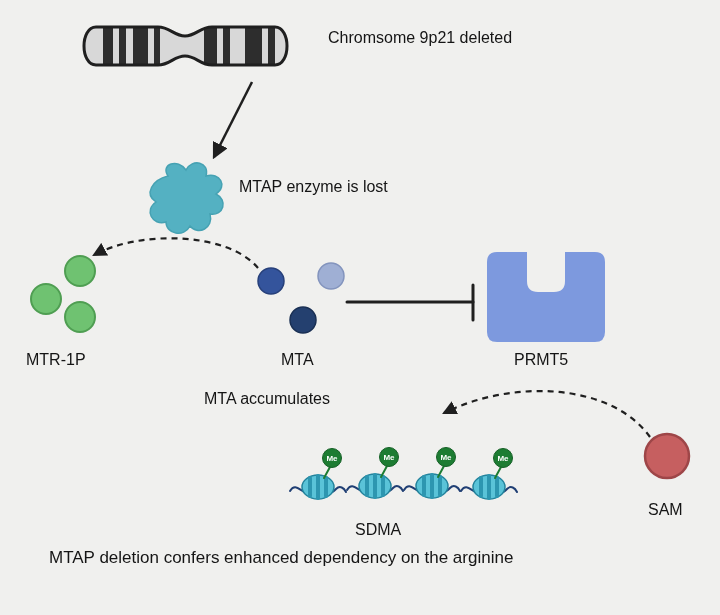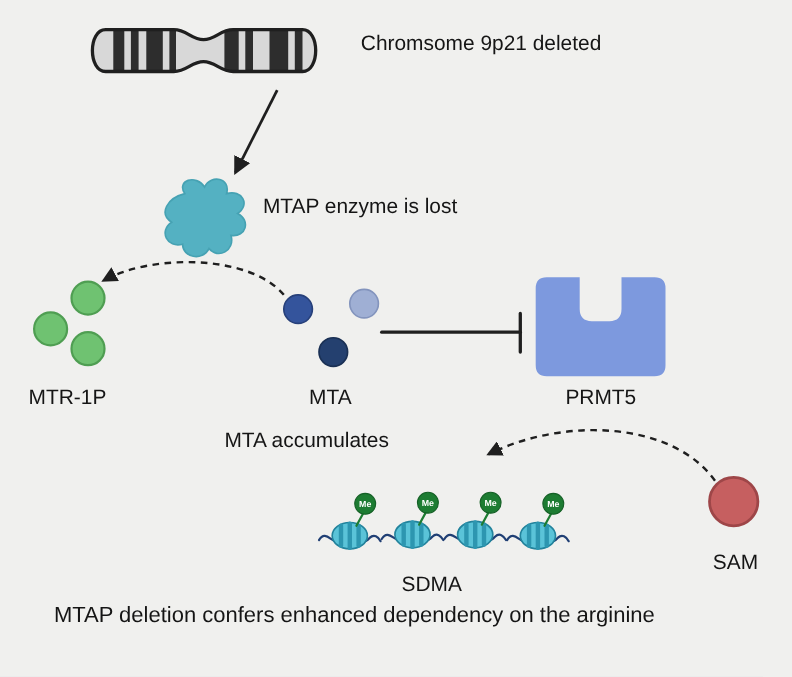--- a/index.html
+++ b/index.html
@@ -9,26 +9,26 @@
     width: 720px;
     height: 615px;
     background: var(--background, #f0f0ee);
     font-family: "Liberation Sans", sans-serif;
     color: var(--text, #151515);
     overflow: hidden;
   }
   .stage svg { position: absolute; left: 0; top: 0; }
   .label {
     position: absolute;
-    font-size: 19px;
+    font-size: 16px;
     line-height: 1.28;
     color: var(--text, #151515);
     white-space: nowrap;
   }
-  .caption { font-size: 20px; }
+  .caption { font-size: 17px; }
 
   
   .chromo-fill   { fill: var(--chromosome-body); }
   .chromo-band   { fill: var(--chromosome-band); }
   .chromo-outline{ fill: none; stroke: var(--outline); stroke-width: 3; }
 
   
   .solid-line  { stroke: var(--outline); stroke-width: 2.5; fill: none; }
   .dashed-line { stroke: var(--outline); stroke-width: 2.2; fill: none; stroke-dasharray: 6 5; }
   .tbar-line   { stroke: var(--outline); stroke-width: 3; fill: none; stroke-linecap: round; }
@@ -174,16 +174,16 @@
     </g>
   </svg>
 
   <div class="label" style="left:328px; top:28px;">Chromsome 9p21 deleted</div>
   <div class="label" style="left:239px; top:177px;">MTAP enzyme is lost</div>
   <div class="label" style="left:26px;  top:350px;">MTR-1P</div>
   <div class="label" style="left:281px; top:350px;">MTA</div>
   <div class="label" style="left:204px; top:389px;">MTA accumulates</div>
   <div class="label" style="left:514px; top:350px;">PRMT5</div>
   <div class="label" style="left:648px; top:500px;">SAM</div>
-  <div class="label" style="left:355px; top:520px;margin-left:10px;">SDMA</div>
+  <div class="label" style="left:355px; top:520px;">SDMA</div>
   <div class="label caption" style="left:49px; top:547px;">MTAP deletion confers enhanced dependency on the arginine</div>
 
 </div>
 
 </body></html>

